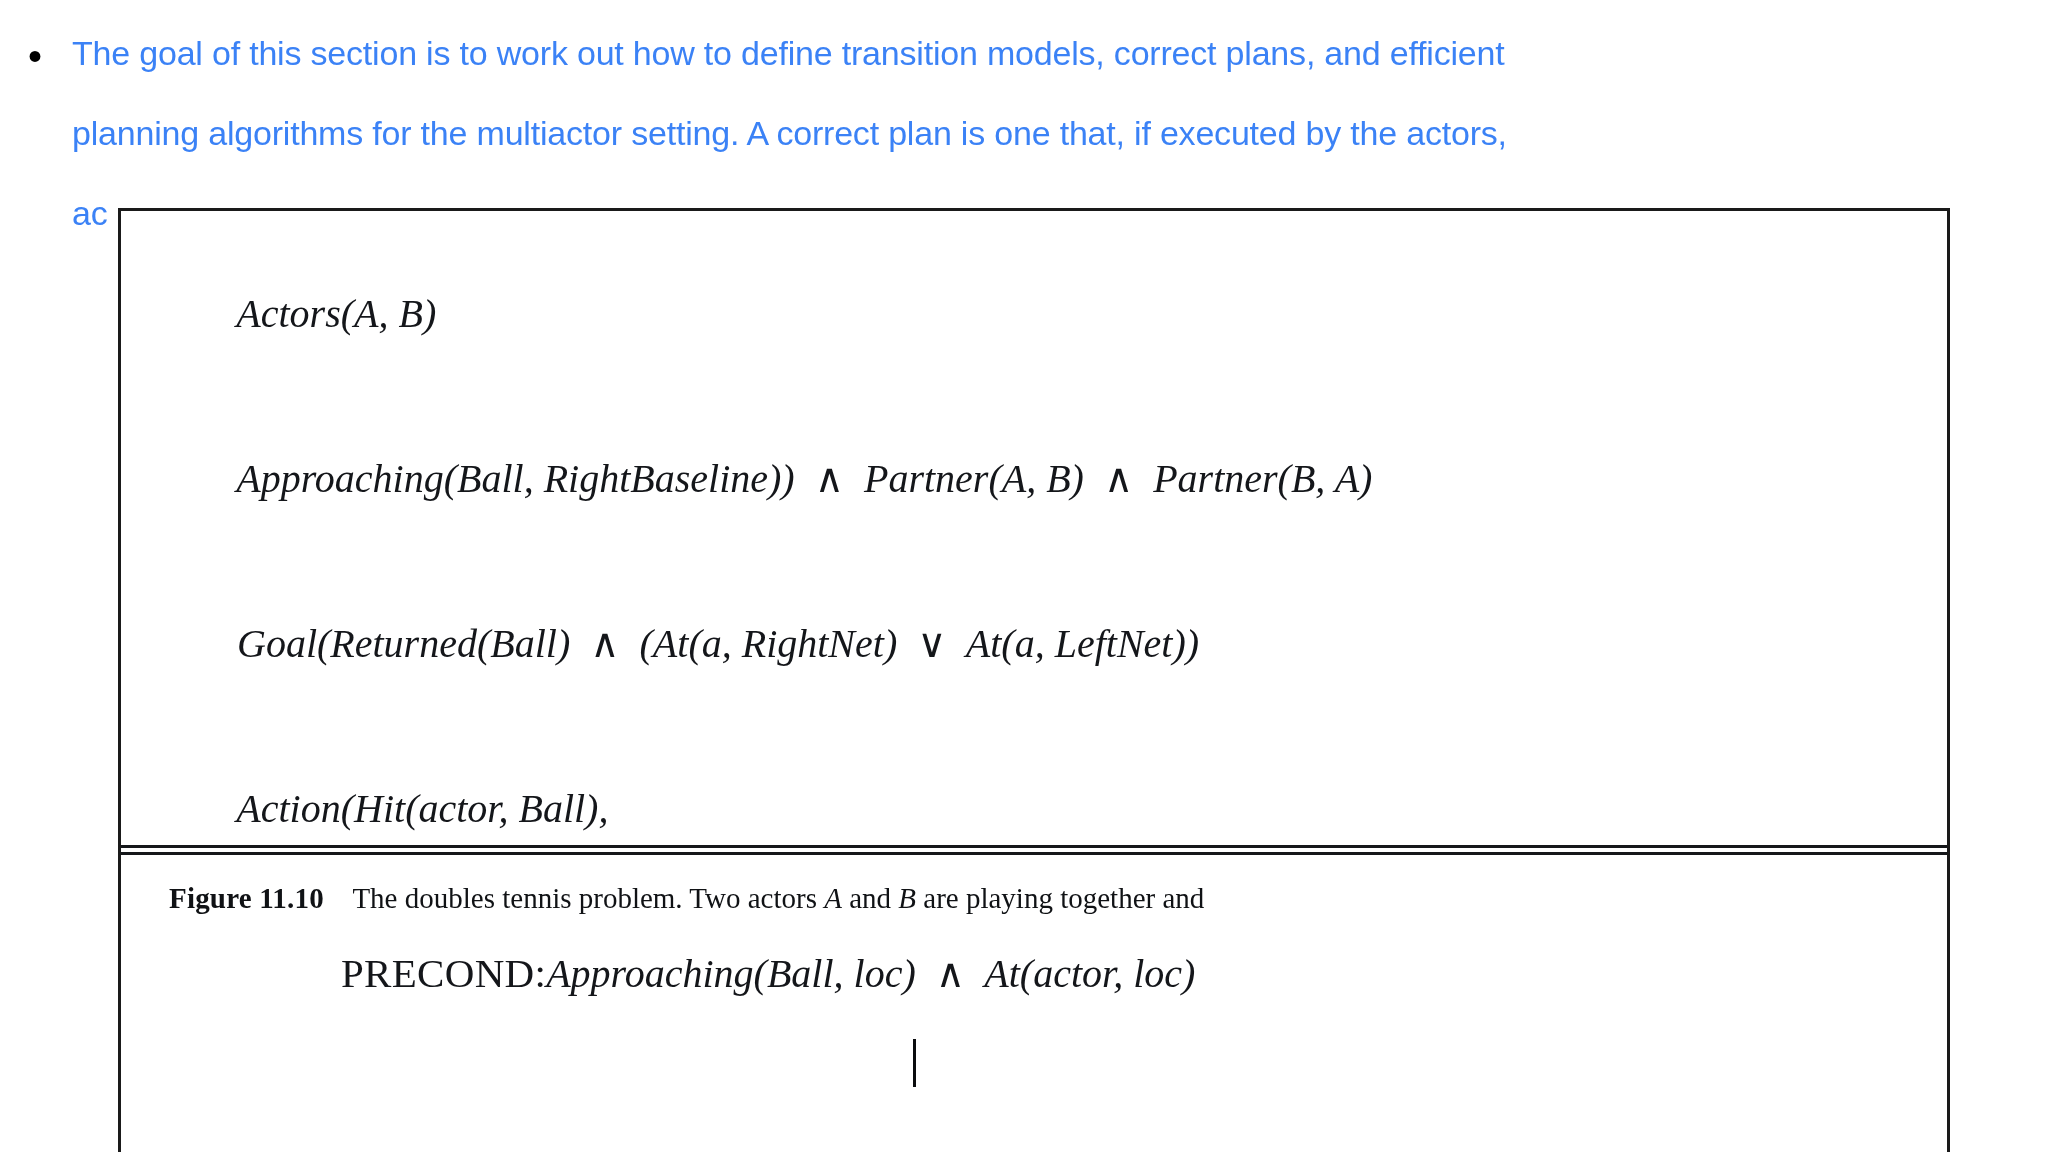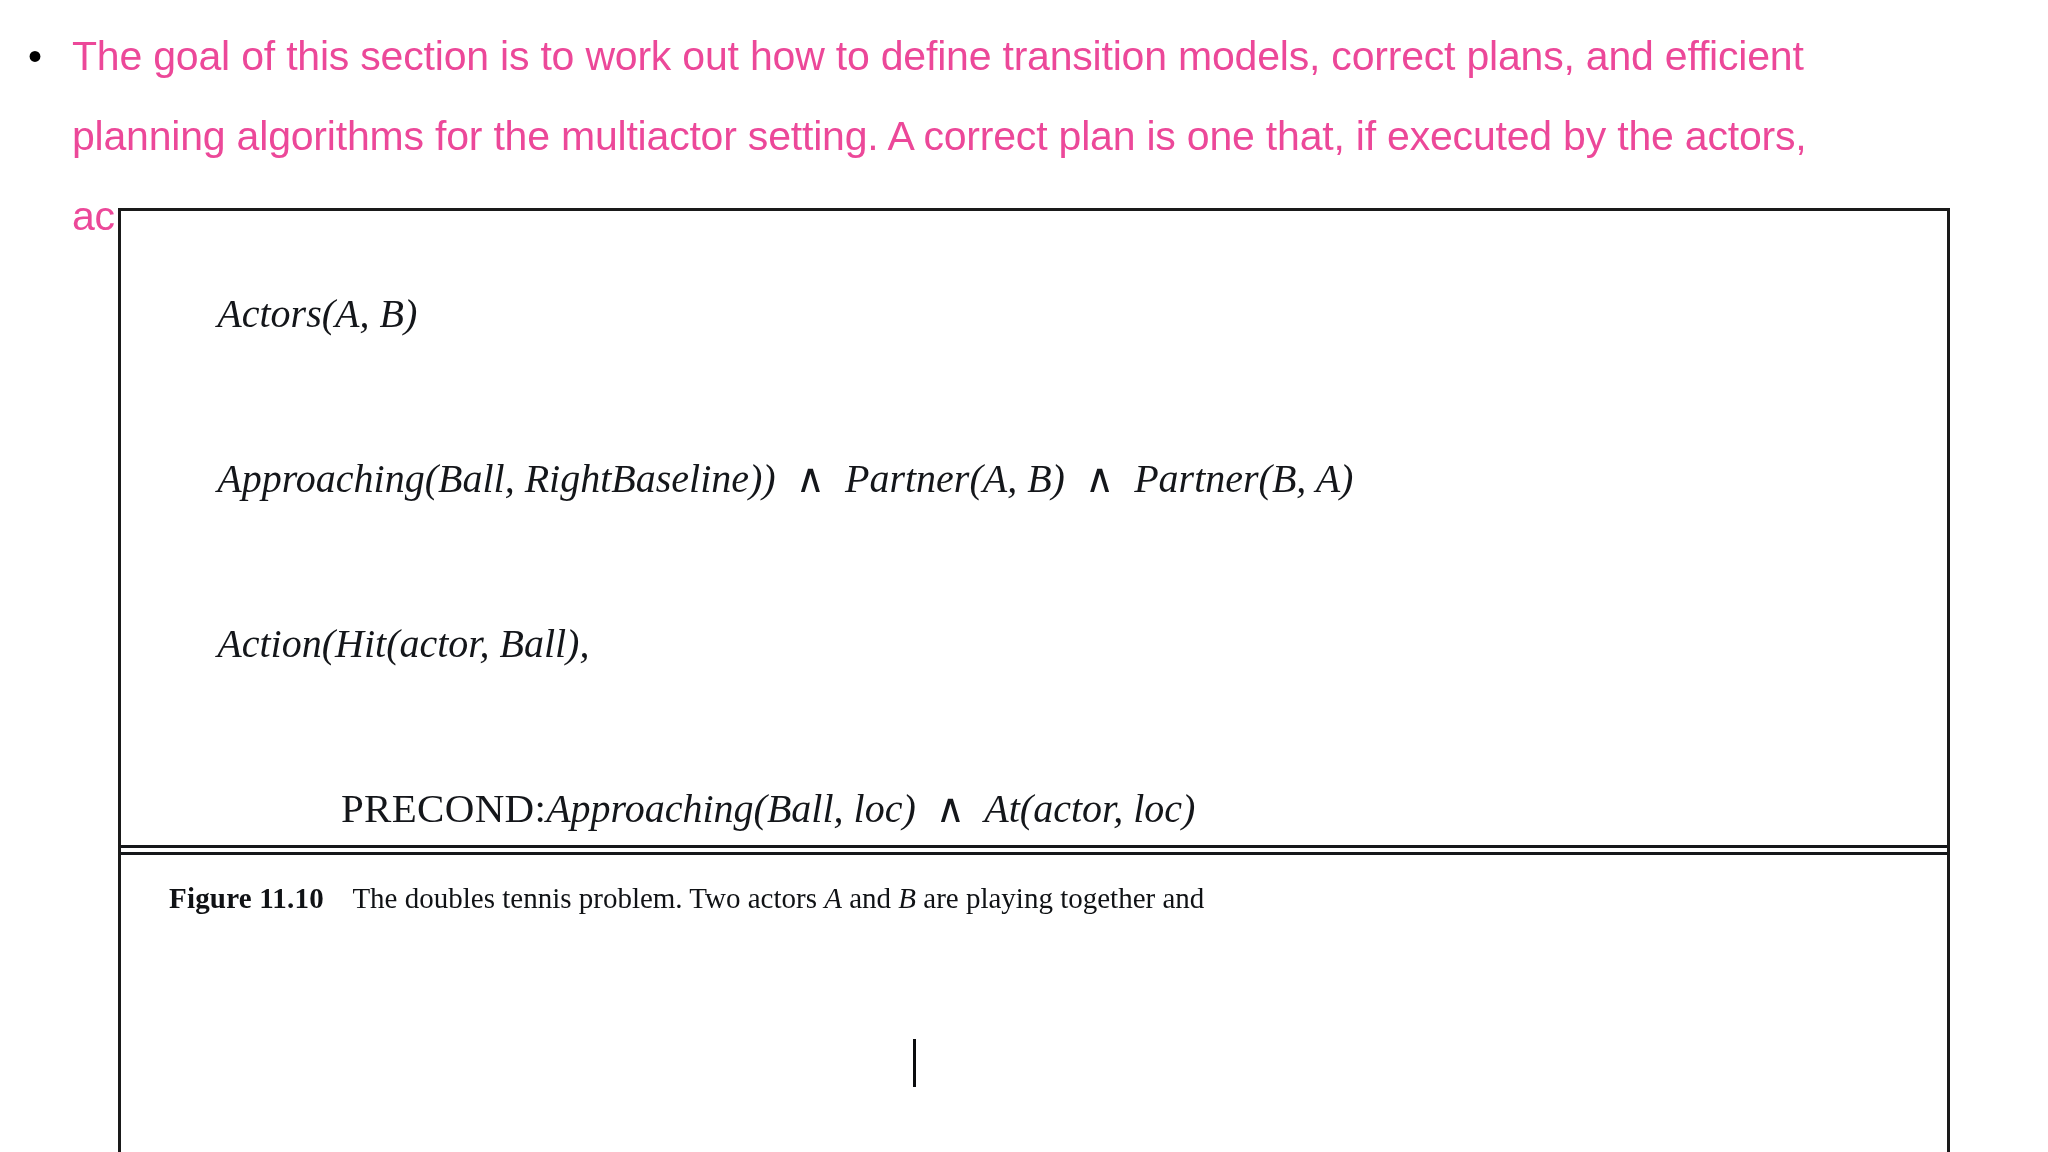--- a/index.html
+++ b/index.html
@@ -35,23 +35,23 @@
     left: 6px;
     top: 0;
     font-size: 40px;
     line-height: 1;
     color: #000;
   }
   .bullet-text {
     position: absolute;
     left: 50px;
     top: 0;
-    font-size: 41px;
+    font-size: 34px;
     line-height: 1.0;
-    color: #ec4899;
+    color: #3b82f6;
     letter-spacing: -0.2px;
     white-space: nowrap;
   }
   #bullet-line-1 { top: 36px; }
   #bullet-line-2 { top: 116px; }
   #bullet-line-3 { top: 196px; }
 
   
   #figure-panel {
     position: absolute;
@@ -76,21 +76,21 @@
     padding: 20px 0 0 0;
     box-sizing: border-box;
   }
   .code-line {
     font-family: "Liberation Serif", "DejaVu Serif", serif;
     font-style: italic;
     font-size: 40px;
     line-height: 55px;
     color: #14161a;
     white-space: pre;
-    padding-left: 37px;
+    padding-left: 56px;
   }
   .code-line.indent1 { }
   .code-line.indent2 { padding-left: 160px; }
   .sc {
     font-variant: small-caps;
     font-style: normal;
     font-size: 41px;
     letter-spacing: 0.3px;
   }
 
@@ -171,20 +171,23 @@
 
     <div class="code-line">
       <span>Actors(A, B)</span>
     </div>
 
 
     <div class="code-line indent1">
       <span>Approaching(Ball, RightBaseline))  ∧  Partner(A, B)  ∧  Partner(B, A)</span>
     </div>
 
+    <div class="code-line">
+      <span>Goal(Returned(Ball)  ∧  (At(a, RightNet)  ∨  At(a, LeftNet))</span>
+    </div>
 
     <div class="code-line">
       <span>Action(Hit(actor, Ball),</span>
     </div>
 
     <div class="code-line indent2">
       <span class="sc">PRECOND:</span><span>Approaching(Ball, loc)  ∧  At(actor, loc)</span>
     </div>
 
   </div>

